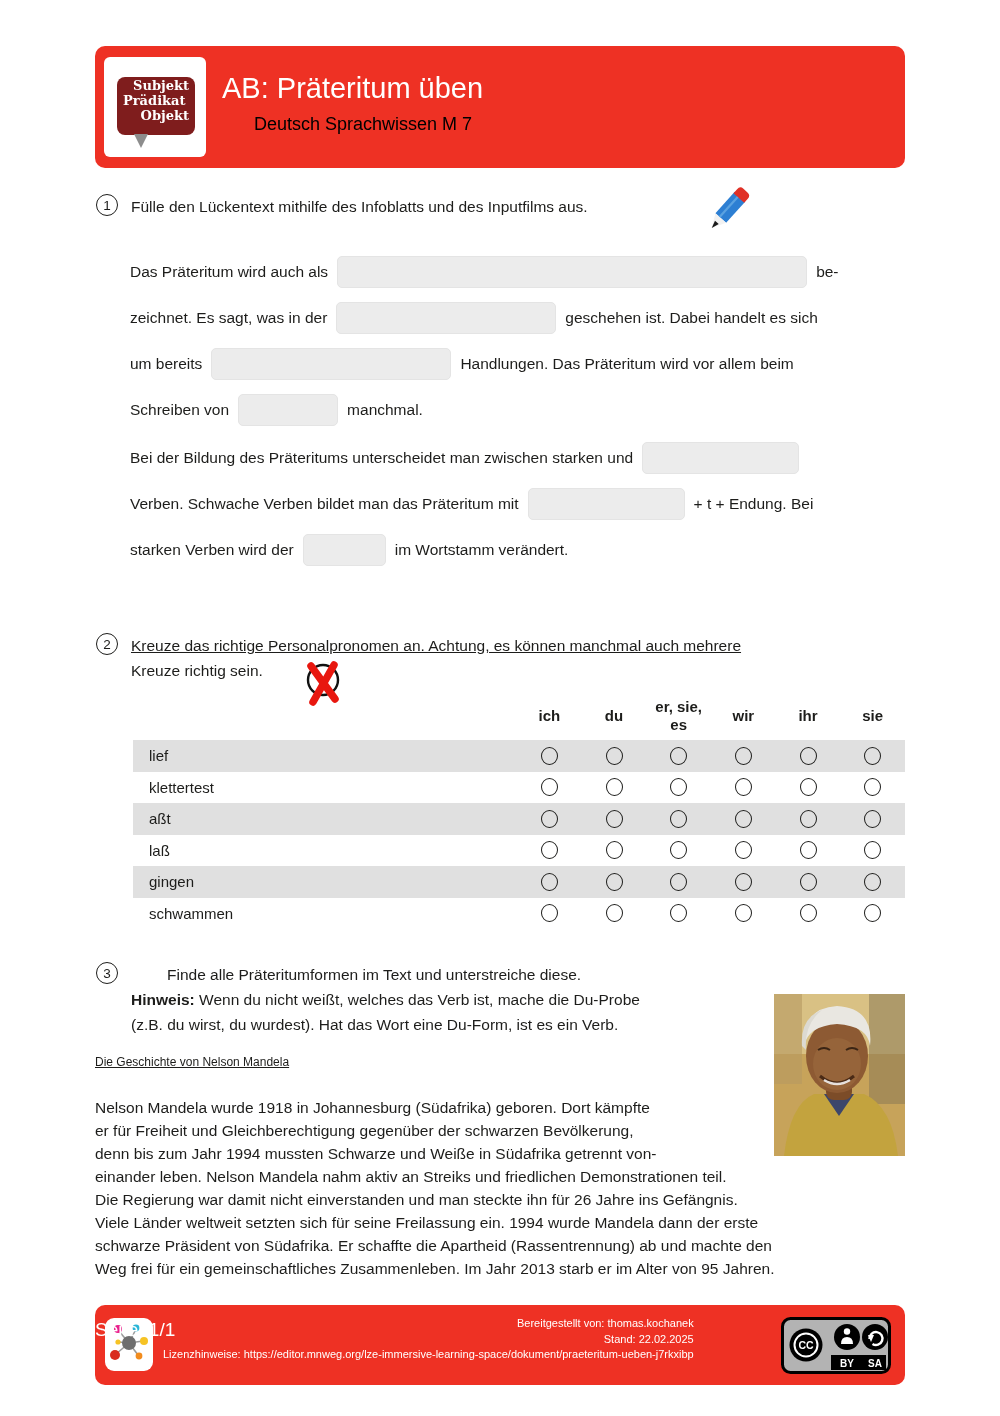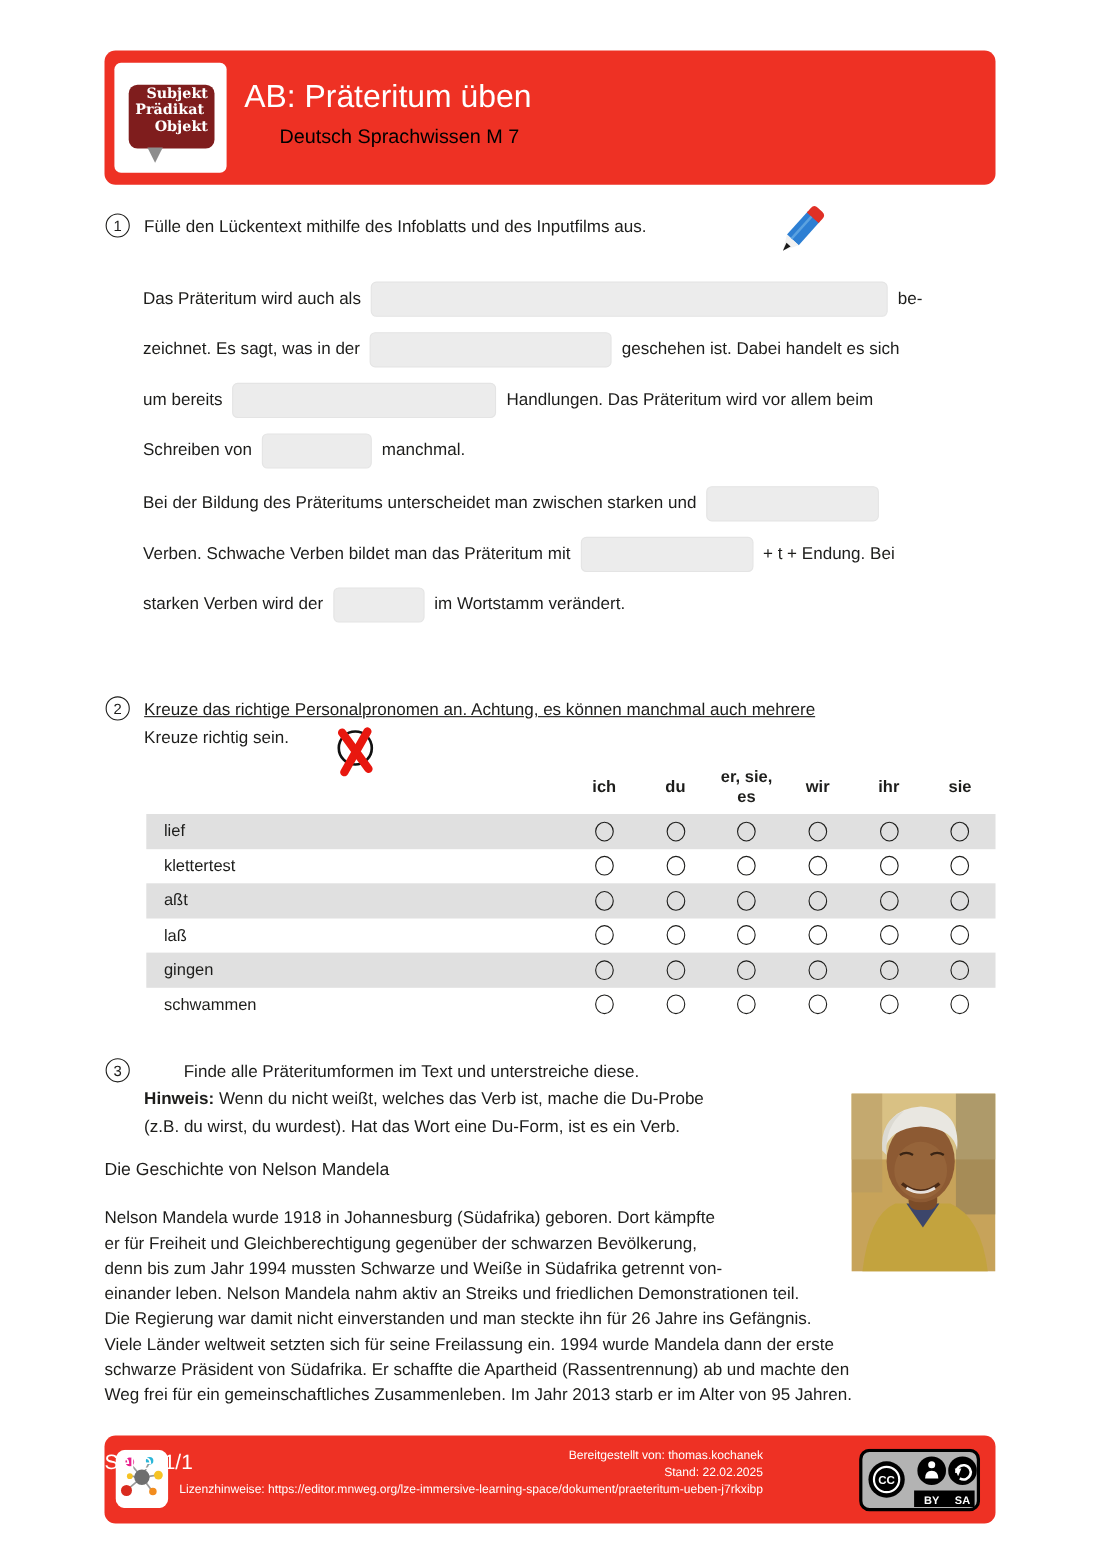--- a/index.html
+++ b/index.html
@@ -50,22 +50,22 @@
   .t2-hcell span { display:inline-block; max-width:58px; }
   .t2-row { display:flex; height:31.5px; align-items:center; }
   .t2-row.gray { background:#e0e0e0; }
   .t2-rlabel { width:384px; flex:0 0 384px; padding-left:16px; font-size:15px; }
   .t2-cell { flex:1; display:flex; align-items:center; justify-content:center; }
   .radio { width:17px; height:18px; border:1.7px solid #1d1d1b; border-radius:50%;
            background:transparent; }
 
   
   .hint-b { font-weight:bold; }
-  .story-title { position:absolute; left:95px; top:1055px; font-size:16px;
-                 white-space:nowrap; }
+  .story-title { position:absolute; left:95px; top:1055px; font-size:12px;
+                 text-decoration:underline; white-space:nowrap; }
   .story { position:absolute; left:95px; top:1096px; width:820px; font-size:15.5px;
            line-height:23px; }
   .story div { white-space:nowrap; }
   .mandela { position:absolute; left:774px; top:994px; width:131px; height:162px; }
 
   
   .pencil { position:absolute; left:700px; top:183px; width:56px; height:54px; }
   .xmark { position:absolute; left:297px; top:658px; width:50px; height:52px; }
 
   

